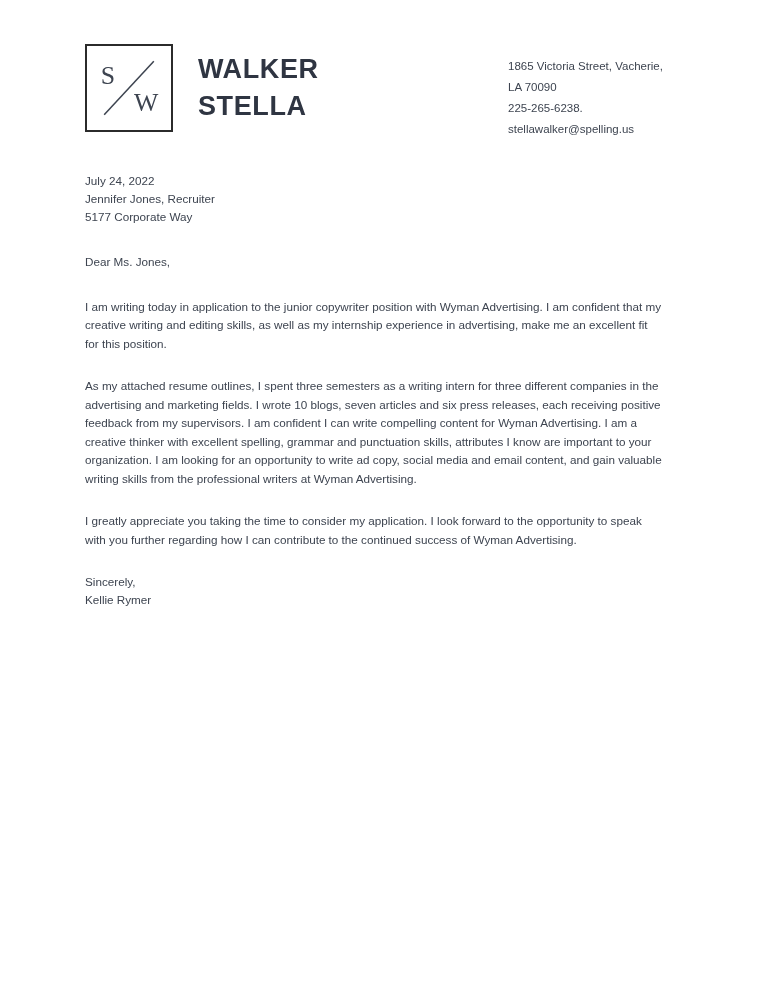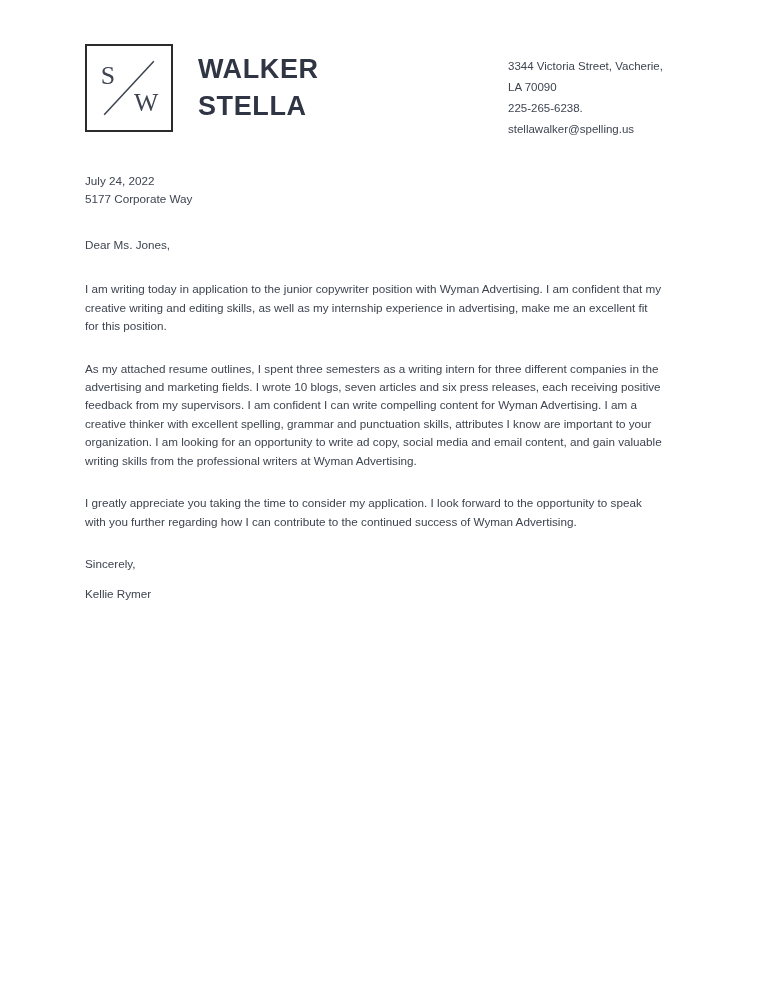--- a/index.html
+++ b/index.html
@@ -110,21 +110,20 @@
     margin: 0 0 24px 0;
     text-align: left;
   }
 
   .signoff {
     margin: 6px 0 0 0;
   }
   .signoff-line {
     display: block;
     line-height: 1.52;
-    margin-top: 12px;
   }
 </style>
 </head>
 <body>
 
 <div class="page">
 
   <div class="header">
 
     <div class="letterhead">
@@ -135,32 +134,33 @@
           <text x="62" y="68" font-family="Liberation Serif, serif" font-size="27" fill="#3d4450" text-anchor="middle">W</text>
         </svg>
       </div>
       <div class="brand-name">
         <span class="brand-line">WALKER</span>
         <span class="brand-line">STELLA</span>
       </div>
     </div>
 
     <div class="contact-block">
-      <span class="contact-line">3344 Victoria Street, Vacherie,</span>
+      <span class="contact-line">1865 Victoria Street, Vacherie,</span>
       <span class="contact-line">LA 70090</span>
       <span class="contact-line">225-265-6238.</span>
       <span class="contact-line">stellawalker@spelling.us</span>
     </div>
 
   </div>
 
   <div class="letter">
 
     <div class="address-block">
       <span class="address-line">July 24, 2022</span>
+      <span class="address-line">Jennifer Jones, Recruiter</span>
       <span class="address-line">5177 Corporate Way</span>
     </div>
 
     <p class="salutation">Dear Ms. Jones,</p>
 
     <p class="para">I am writing today in application to the junior copywriter position with Wyman Advertising. I am confident that my creative writing and editing skills, as well as my internship experience in advertising, make me an excellent fit for this position.</p>
     <p class="para">As my attached resume outlines, I spent three semesters as a writing intern for three different companies in the advertising and marketing fields. I wrote 10 blogs, seven articles and six press releases, each receiving positive feedback from my supervisors. I am confident I can write compelling content for Wyman Advertising. I am a creative thinker with excellent spelling, grammar and punctuation skills, attributes I know are important to your organization. I am looking for an opportunity to write ad copy, social media and email content, and gain valuable writing skills from the professional writers at Wyman Advertising.</p>
     <p class="para">I greatly appreciate you taking the time to consider my application. I look forward to the opportunity to speak with you further regarding how I can contribute to the continued success of Wyman Advertising.</p>
 
     <div class="signoff">

